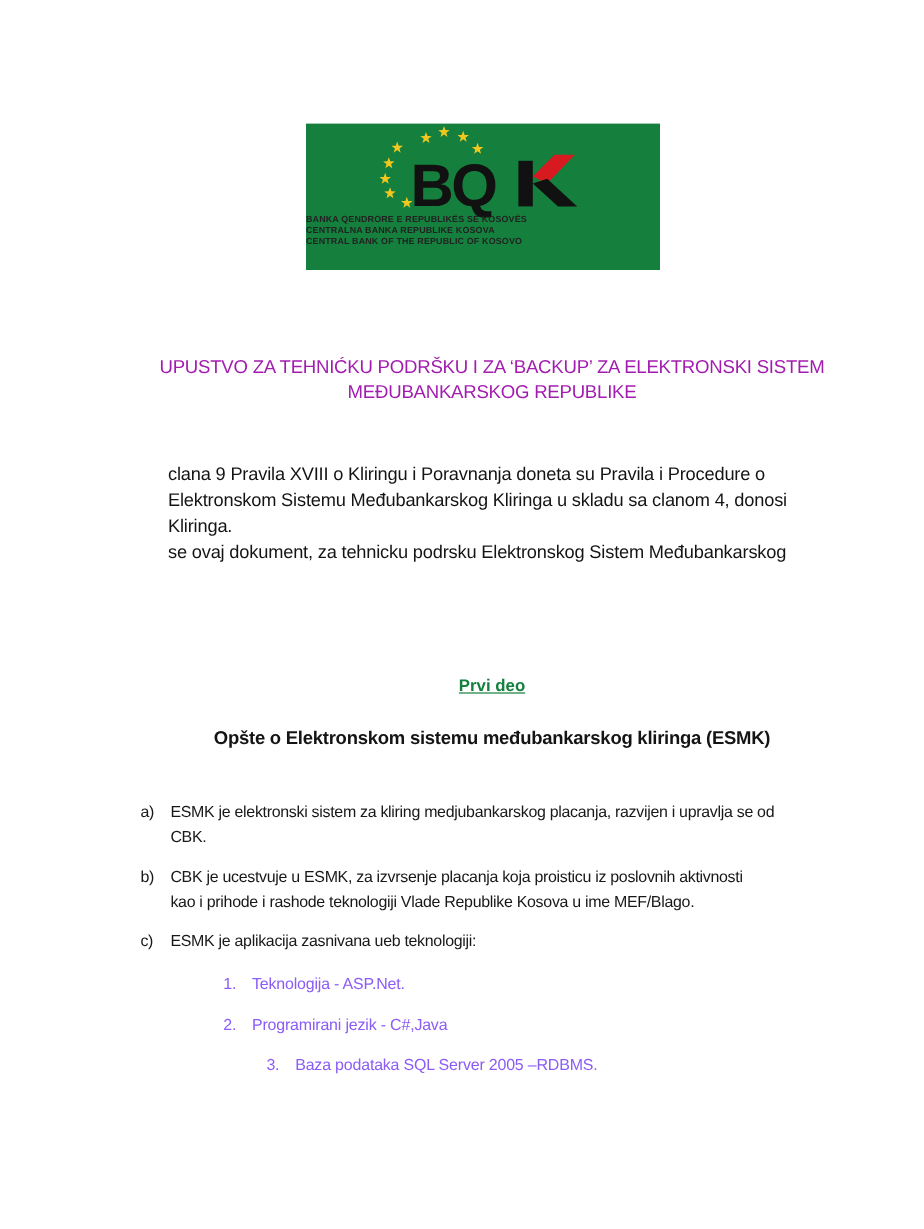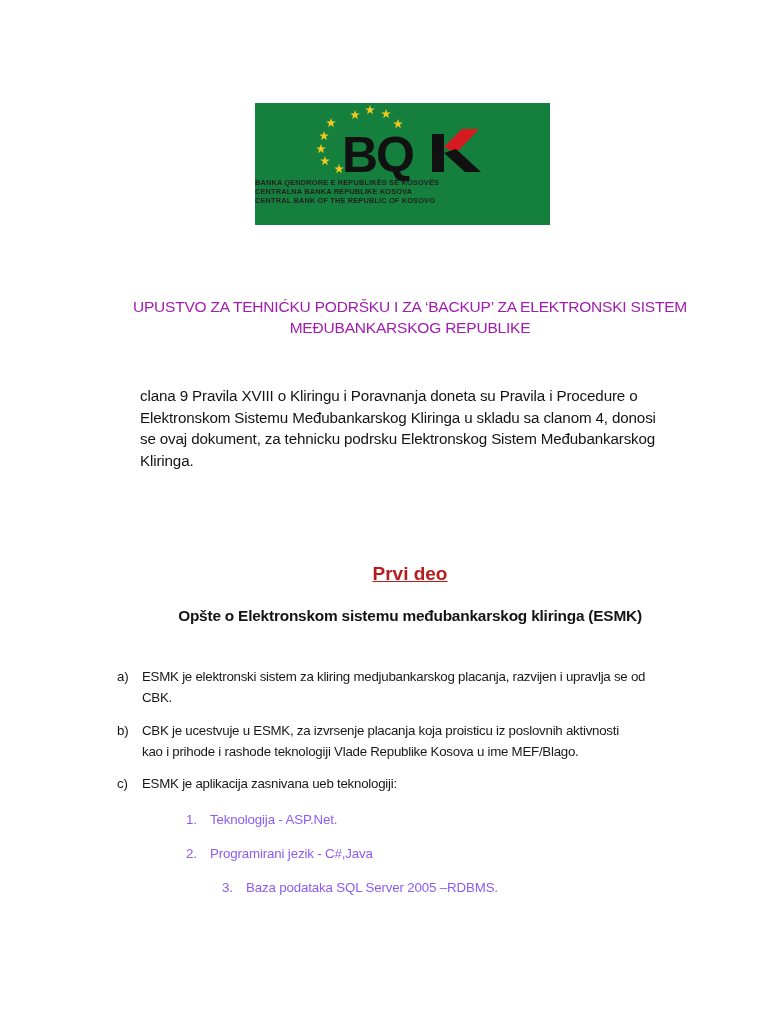--- a/index.html
+++ b/index.html
@@ -60,23 +60,23 @@
       color: #141414;
     }
     .intro div { white-space: nowrap; }
     .section-head {
       position: absolute;
       left: 100px;
       width: 620px;
       top: 563px;
       text-align: center;
       font-weight: bold;
-      font-size: 19px;
+      font-size: 14px;
       text-decoration: underline;
-      color: #b91c1c;
+      color: #15803d;
     }
     .section-sub {
       position: absolute;
       left: 100px;
       width: 620px;
       top: 607px;
       text-align: center;
       font-weight: bold;
       font-size: 15.4px;
       letter-spacing: -0.2px;
@@ -138,22 +138,22 @@
 </div>
 
 <div class="title">
   <div>UPUSTVO ZA TEHNIĆKU PODRŠKU I ZA ‘BACKUP’ ZA ELEKTRONSKI SISTEM</div>
   <div>MEĐUBANKARSKOG REPUBLIKE</div>
 </div>
 
 <div class="intro">
   <div>clana 9 Pravila XVIII o Kliringu i Poravnanja doneta su Pravila i Procedure o</div>
   <div>Elektronskom Sistemu Međubankarskog Kliringa u skladu sa clanom 4, donosi</div>
+  <div>Kliringa.</div>
   <div>se ovaj dokument, za tehnicku podrsku Elektronskog Sistem Međubankarskog</div>
-  <div>Kliringa.</div>
 </div>
 
 <div class="section-head">Prvi deo</div>
 <div class="section-sub">Opšte o Elektronskom sistemu međubankarskog kliringa (ESMK)</div>
 
 <div class="item" style="top:667px;">
   <span class="marker">a)</span>
   <div class="body">
     <div>ESMK je elektronski sistem za kliring medjubankarskog placanja, razvijen i upravlja se od</div>
     <div>CBK.</div>

